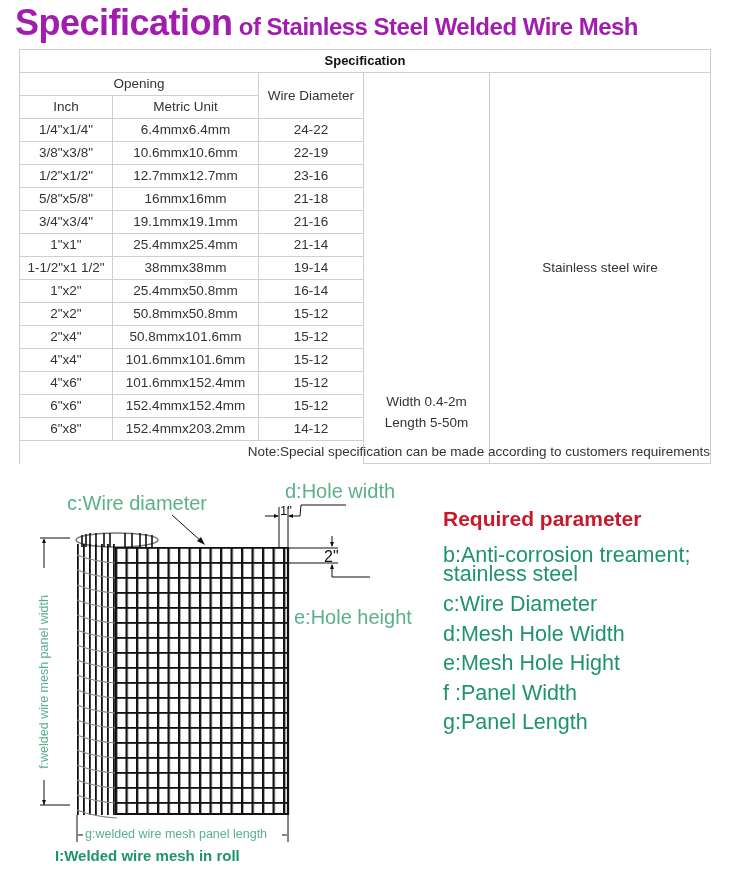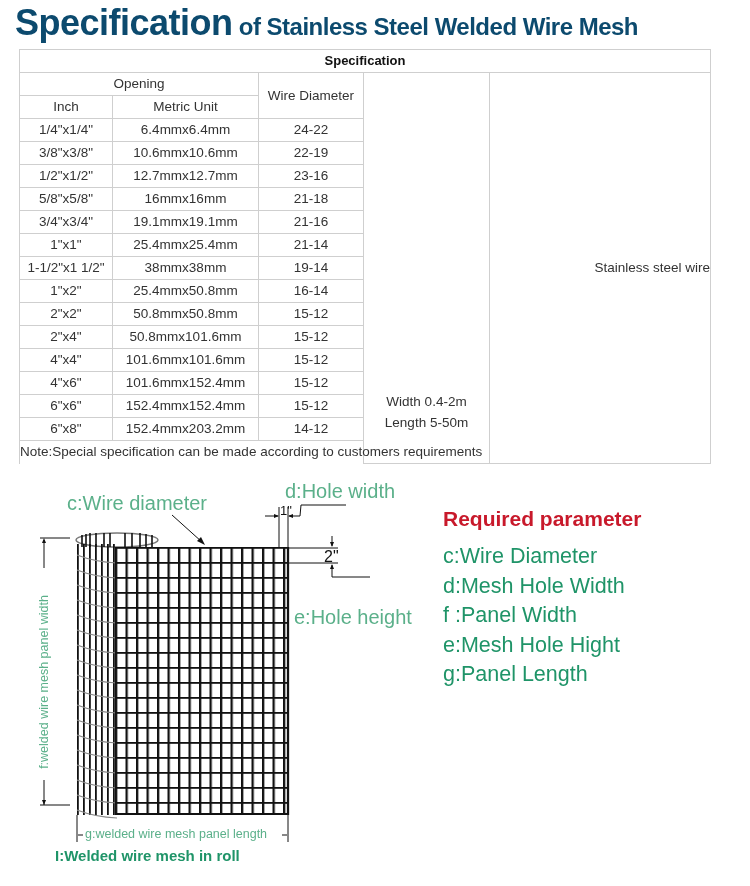--- a/index.html
+++ b/index.html
@@ -1,27 +1,27 @@
 <!DOCTYPE html>
 <html><head>
 <meta charset="utf-8">
 <style>
   html, body { margin: 0; padding: 0; background: #ffffff; }
   body { width: 750px; height: 886px; position: relative; overflow: hidden; font-family: "Liberation Sans", sans-serif; }
 
-  .title { position: absolute; left: 15px; top: 2px; white-space: nowrap; color: #0c4a6e; font-family: "Liberation Sans", sans-serif; font-weight: bold; letter-spacing: -0.5px; }
+  .title { position: absolute; left: 15px; top: 2px; white-space: nowrap; color: #a21caf; font-family: "Liberation Sans", sans-serif; font-weight: bold; letter-spacing: -0.5px; }
   .title .big { font-size: 36px; }
   .title .small { font-size: 24px; }
 
   table.spec { position: absolute; left: 19px; top: 49px; border-collapse: collapse; font-family: "Liberation Sans", sans-serif; font-size: 13.5px; color: #333; }
   table.spec td { border: 1px solid #cfcfcf; padding: 0; text-align: center; height: 22px; line-height: 22px; white-space: nowrap; }
   table.spec td.hdr { font-weight: bold; font-size: 13px; height: 22px; color: #111; }
   table.spec td.wl { vertical-align: bottom; line-height: 21px; padding-bottom: 30px; }
-  table.spec td.mat { text-align: right; vertical-align: middle; padding-left: 0px; margin-left: 21px; }
-  table.spec td.note { text-align: left; border-bottom: none; margin-top: 16px; }
+  table.spec td.mat { text-align: center; vertical-align: middle; padding-left: 0px; margin-left: 21px; }
+  table.spec td.note { text-align: right; border-bottom: none; margin-top: 16px; }
   .c1 { width: 92px; } .c2 { width: 145px; } .c3 { width: 104px; } .c4 { width: 125px; } .c5 { width: 220px; }
   .lbl { position: absolute; color: #5bb08a; font-family: "Liberation Sans", sans-serif; white-space: nowrap; }
   .param-title { position: absolute; left: 443px; top: 507px; color: #c8192b; font-weight: bold; font-size: 21px; font-family: "Liberation Sans", sans-serif; white-space: nowrap; }
   .params { position: absolute; left: 443px; top: 542px; color: #1f9468; font-size: 21.5px; font-family: "Liberation Sans", sans-serif; }
   .params div { line-height: 29.5px; white-space: nowrap; }
   .params div.two { line-height: 19px; padding-top: 4px; padding-bottom: 6px; }
   .caption { position: absolute; left: 55px; top: 847px; color: #1f9468; font-weight: bold; font-size: 15px; font-family: "Liberation Sans", sans-serif; white-space: nowrap; }
 </style>
 </head>
 <body>
@@ -219,20 +219,24 @@
 </svg>
 
 <div class="lbl" style="left:67px; top:492px; font-size:20px;">c:Wire diameter</div>
 <div class="lbl" style="left:285px; top:480px; font-size:20px;">d:Hole width</div>
 <div class="lbl" style="left:294px; top:606px; font-size:20px;">e:Hole height</div>
 <div class="lbl" style="left:44px; top:682px; font-size:12.5px; transform:translate(-50%,-50%) rotate(-90deg); transform-origin:center;">f:welded wire mesh panel width</div>
 <div class="lbl" style="left:85px; top:827px; font-size:12.5px;">g:welded wire mesh panel length</div>
 
 <div class="param-title">Required parameter</div>
 <div class="params">
+  <div class="two">
+    <div style="line-height:19px;">b:Anti-corrosion treament;</div>
+    <div style="line-height:19px;">stainless steel</div>
+  </div>
   <div>c:Wire Diameter</div>
   <div>d:Mesh Hole Width</div>
+  <div>e:Mesh Hole Hight</div>
   <div>f :Panel Width</div>
-  <div>e:Mesh Hole Hight</div>
   <div>g:Panel Length</div>
 </div>
 
 <div class="caption">I:Welded wire mesh in roll</div>
 
 </body></html>

